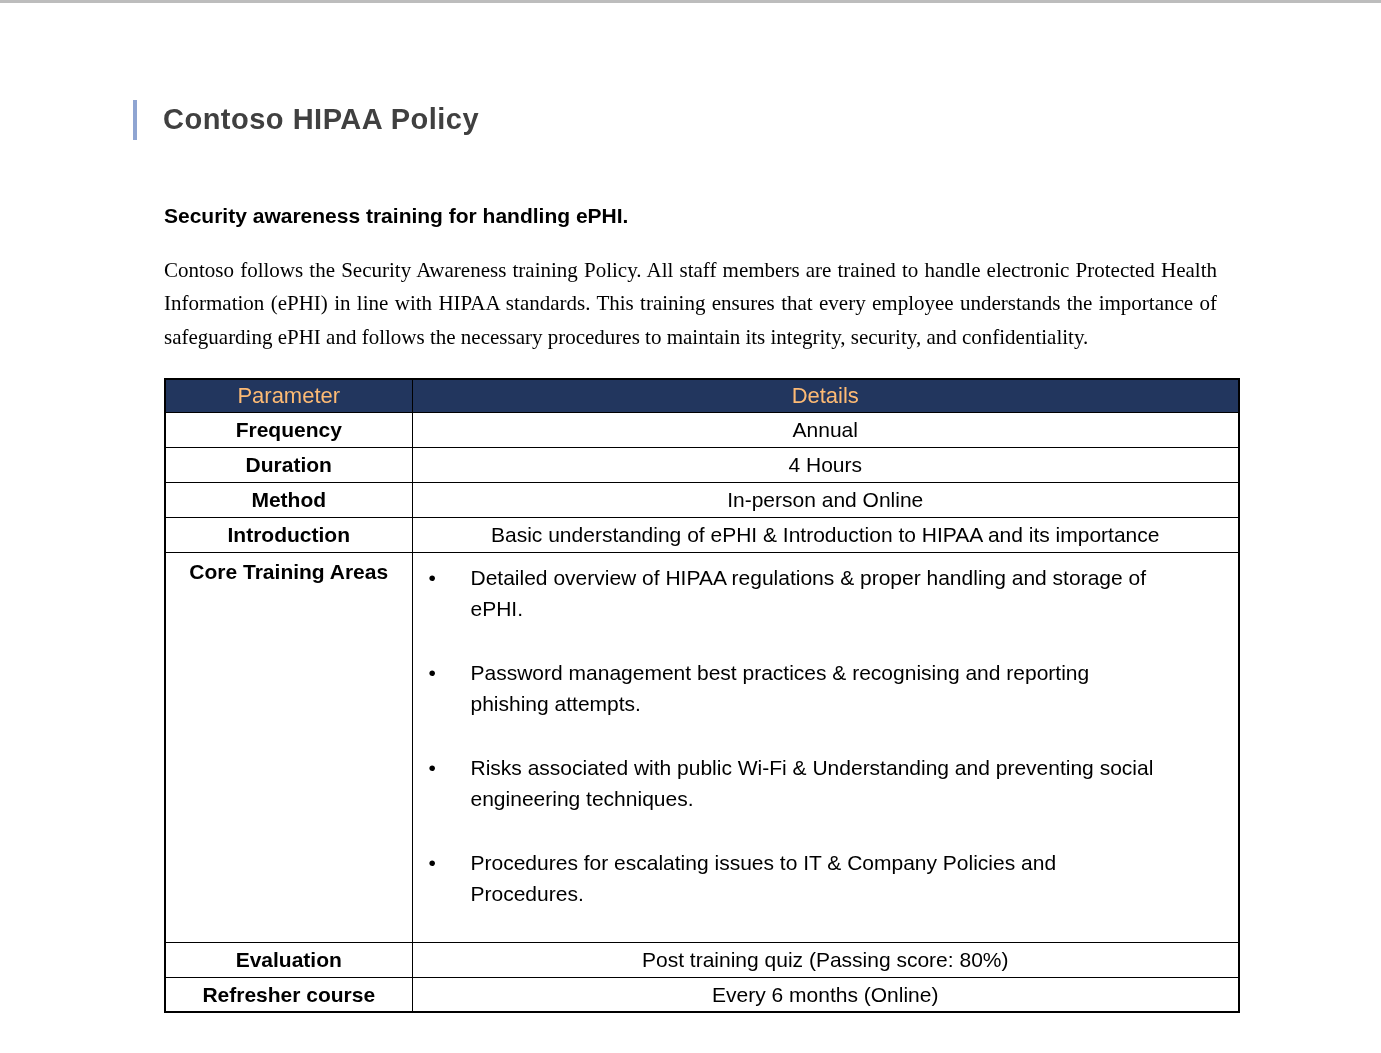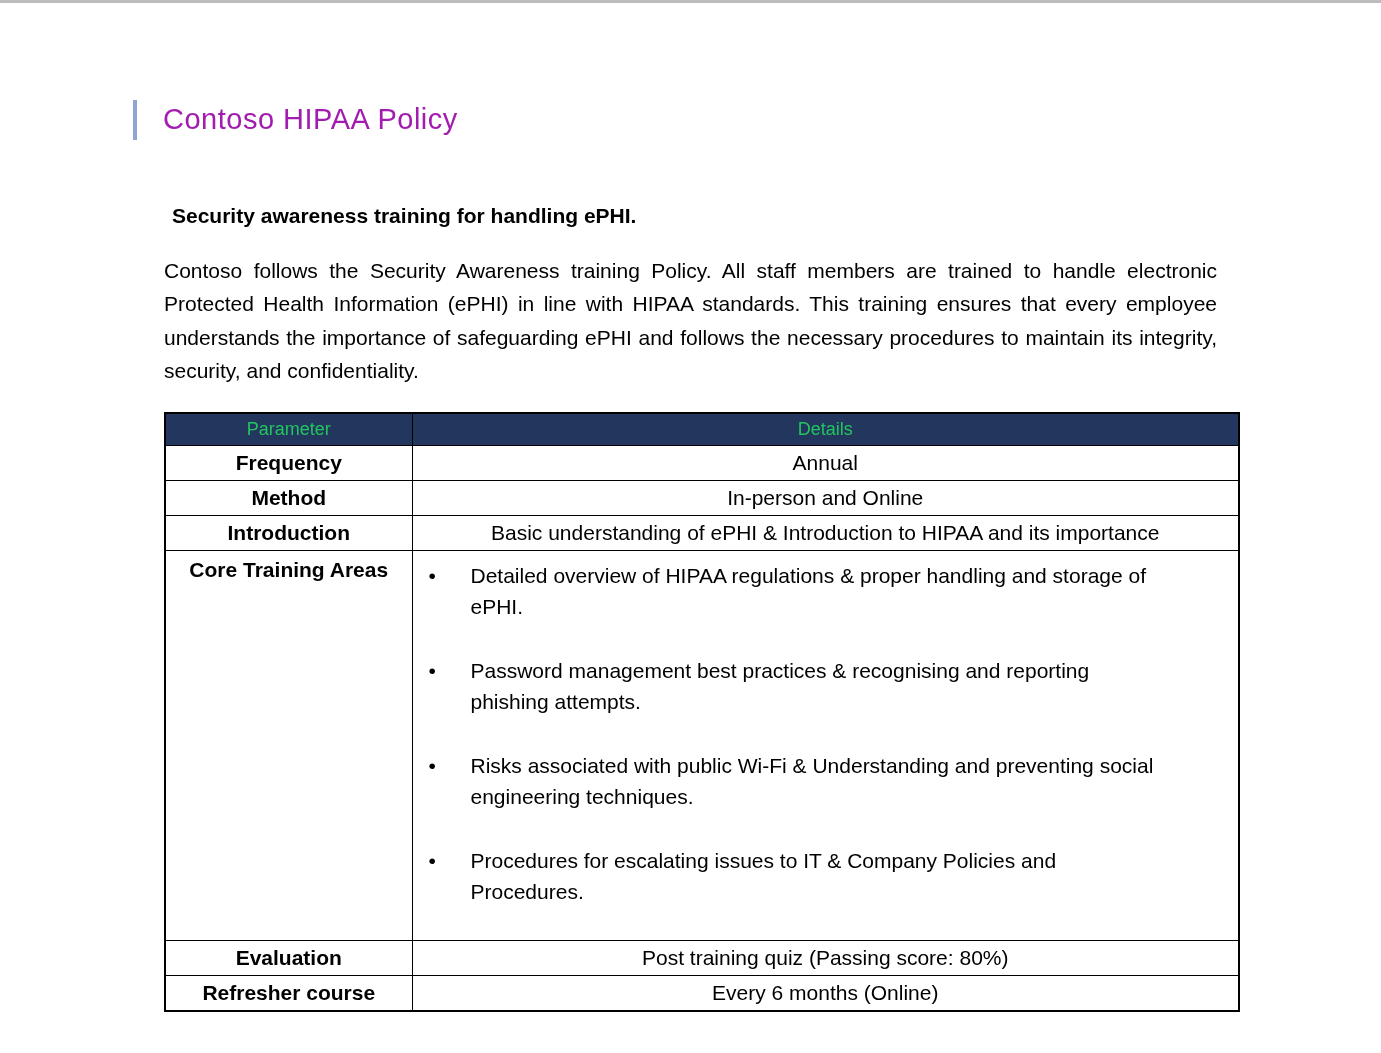--- a/index.html
+++ b/index.html
@@ -20,59 +20,60 @@
     display: flex;
     align-items: center;
   }
   .title-accent-bar {
     width: 4px; height: 40px;
     background: #8fa5d2;
   }
   .doc-title {
     margin-left: 26px;
     font-size: 29px;
-    font-weight: normal;
-    color: #a21caf;
+    font-weight: bold;
+    color: #404040;
     letter-spacing: 0.5px;
   }
   .content {
     margin-left: 164px;
     width: 1074px;
   }
   .section-heading {
-    margin: 48px 0 0 8px;
+    margin: 48px 0 0 0;
     font-size: 21px;
     font-weight: bold;
   }
   .body-paragraph {
     margin: 26px 0 0 0;
     width: 1053px;
     font-size: 21px;
     line-height: 33.5px;
     text-align: justify;
+    font-family: Liberation Serif, serif;
   }
   table.policy-table {
     margin-top: 24px;
     width: 1074px;
     border-collapse: collapse;
     table-layout: fixed;
     border: 2px solid #000;
     font-size: 21px;
   }
   .policy-table col.col-param  { width: 247px; }
   .policy-table col.col-detail { width: 827px; }
   .policy-table th, .policy-table td {
     border: 1px solid #000;
     padding: 0;
   }
   .policy-table thead th {
     background: #22365e;
-    color: #22c55e;
+    color: #fdba74;
     font-weight: normal;
-    font-size: 18px;
+    font-size: 22px;
     height: 33px;
     text-align: center;
   }
   td.row-label {
     font-weight: bold;
     text-align: center;
     height: 19px;
   }
   td.row-value {
     text-align: center;
@@ -132,20 +133,24 @@
         <th>Parameter</th>
         <th>Details</th>
       </tr>
     </thead>
     <tbody>
       <tr>
         <td class="row-label">Frequency</td>
         <td class="row-value">Annual</td>
       </tr>
       <tr>
+        <td class="row-label">Duration</td>
+        <td class="row-value">4 Hours</td>
+      </tr>
+      <tr>
         <td class="row-label">Method</td>
         <td class="row-value">In-person and Online</td>
       </tr>
       <tr>
         <td class="row-label">Introduction</td>
         <td class="row-value">Basic understanding of ePHI &amp; Introduction to HIPAA and its importance</td>
       </tr>
       <tr class="core-row">
         <td class="row-label">Core Training Areas</td>
         <td class="row-value">

